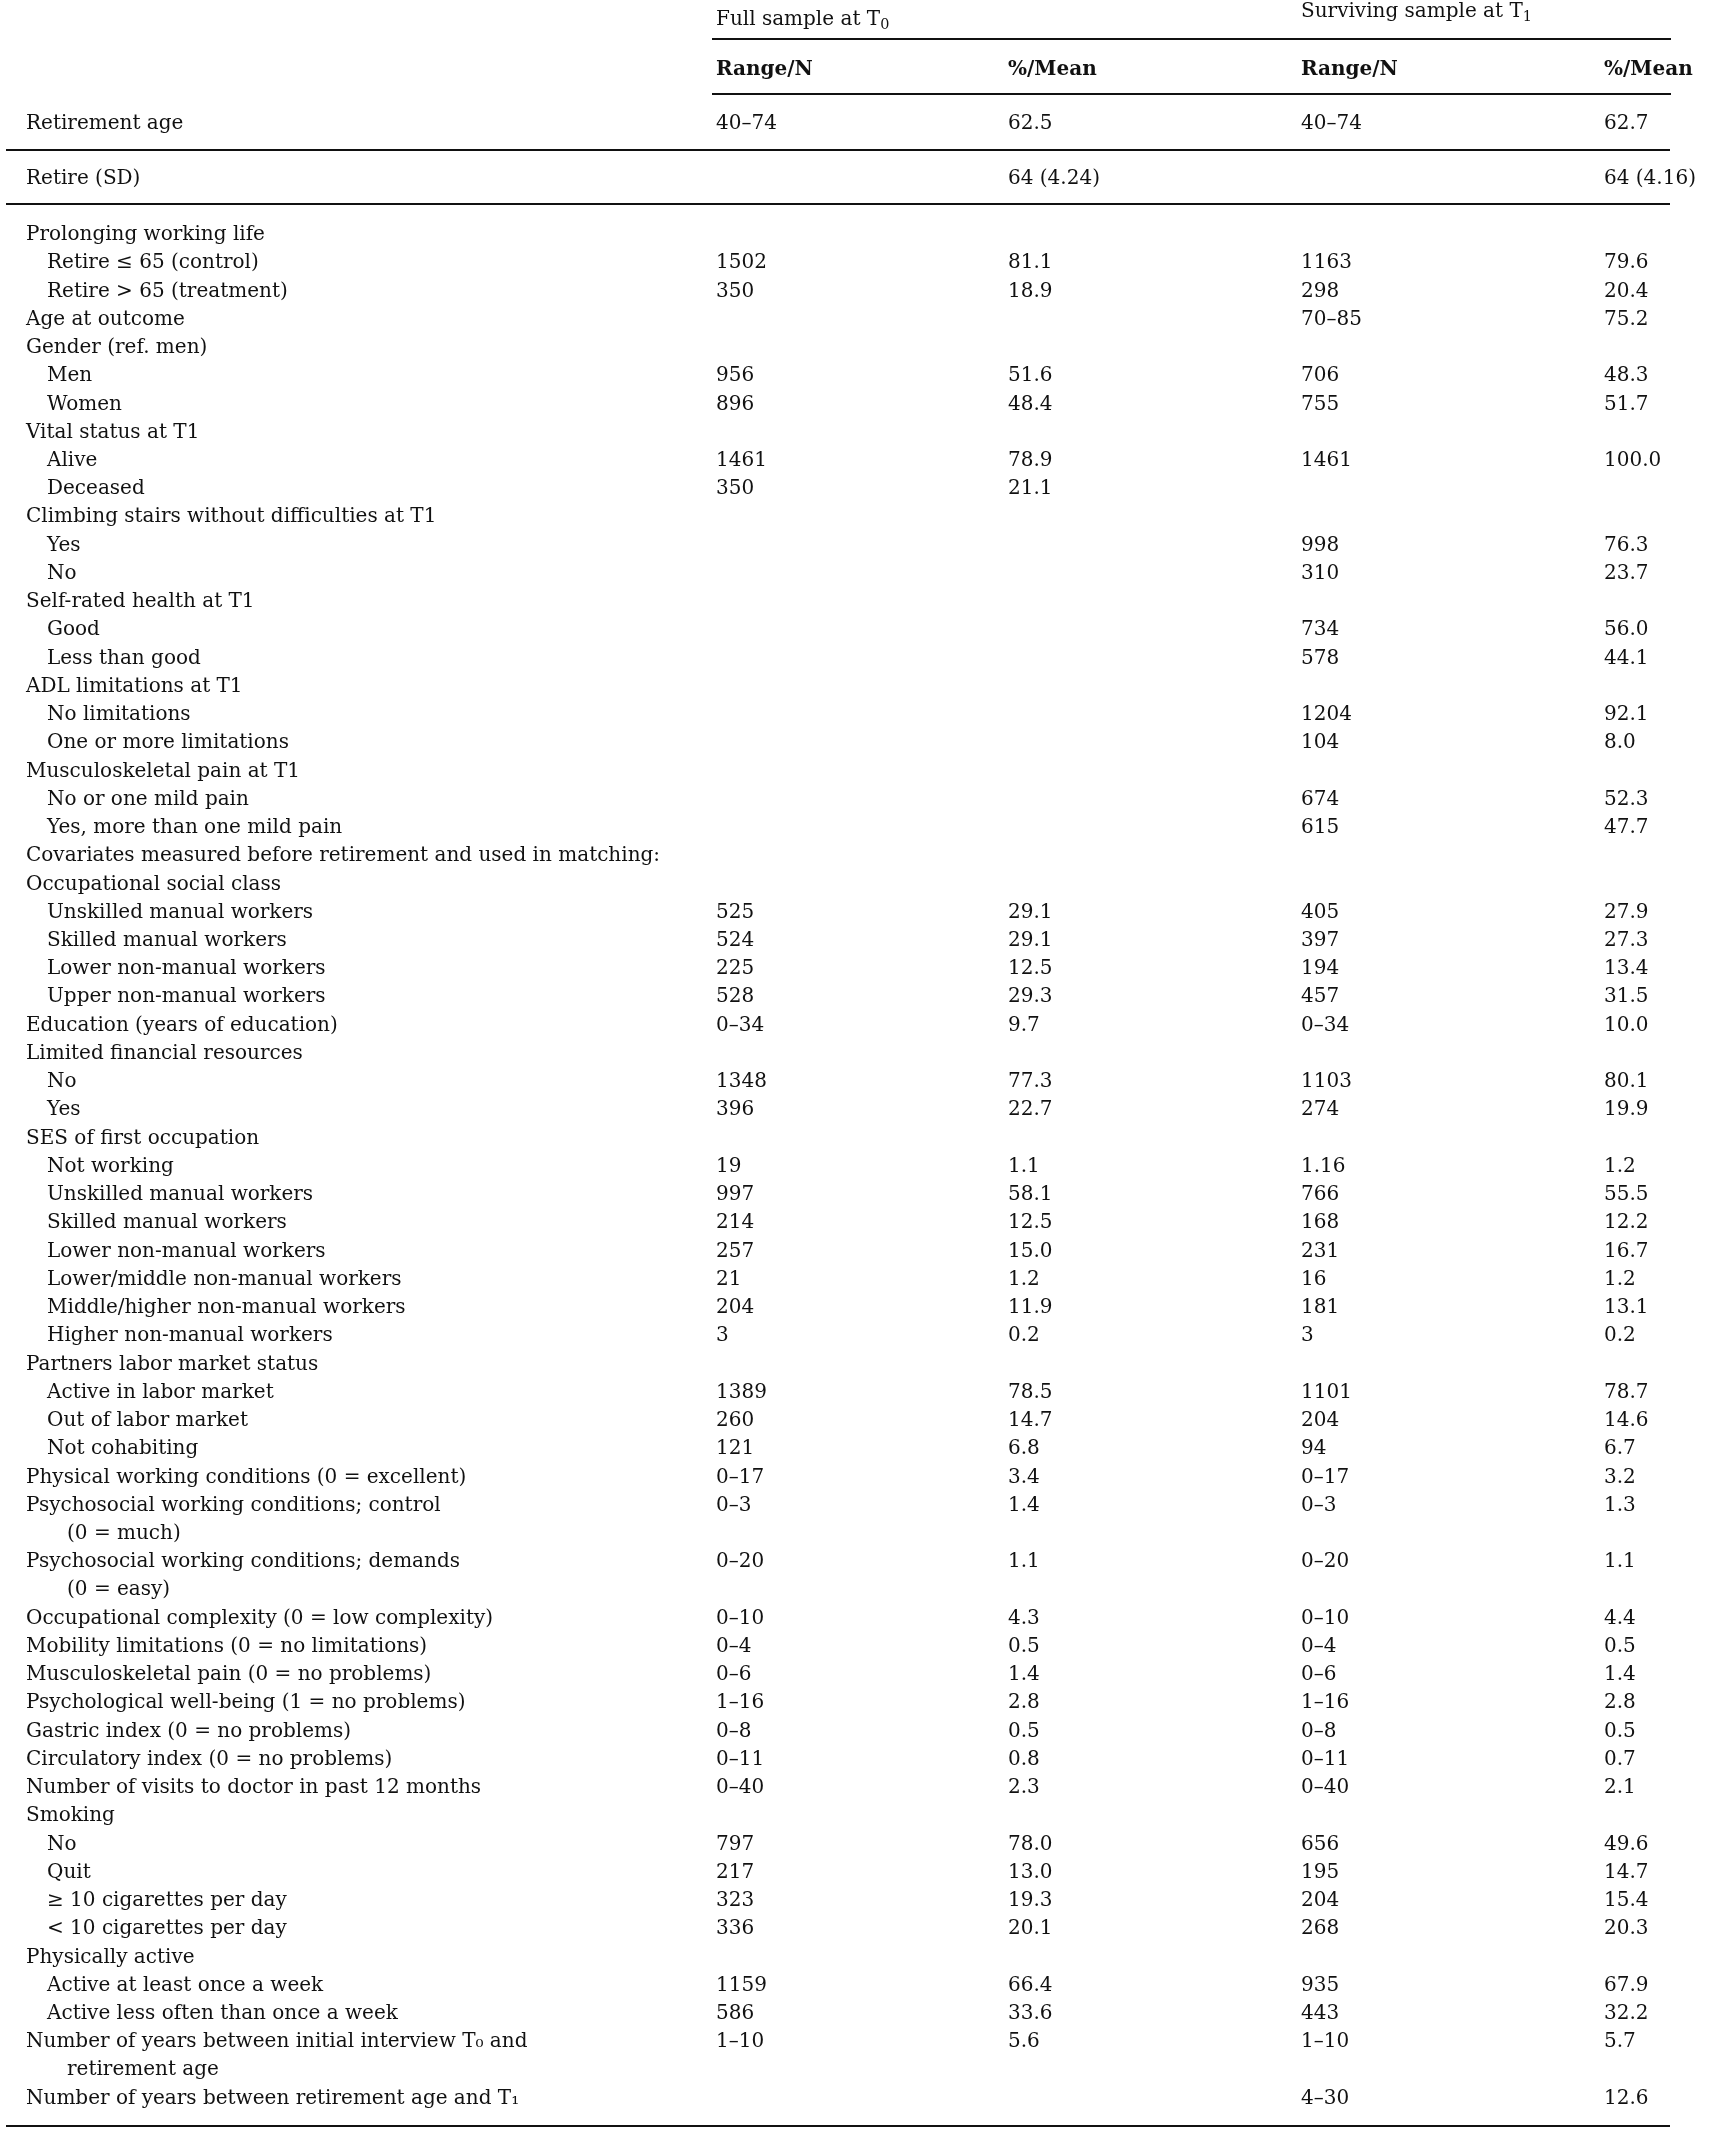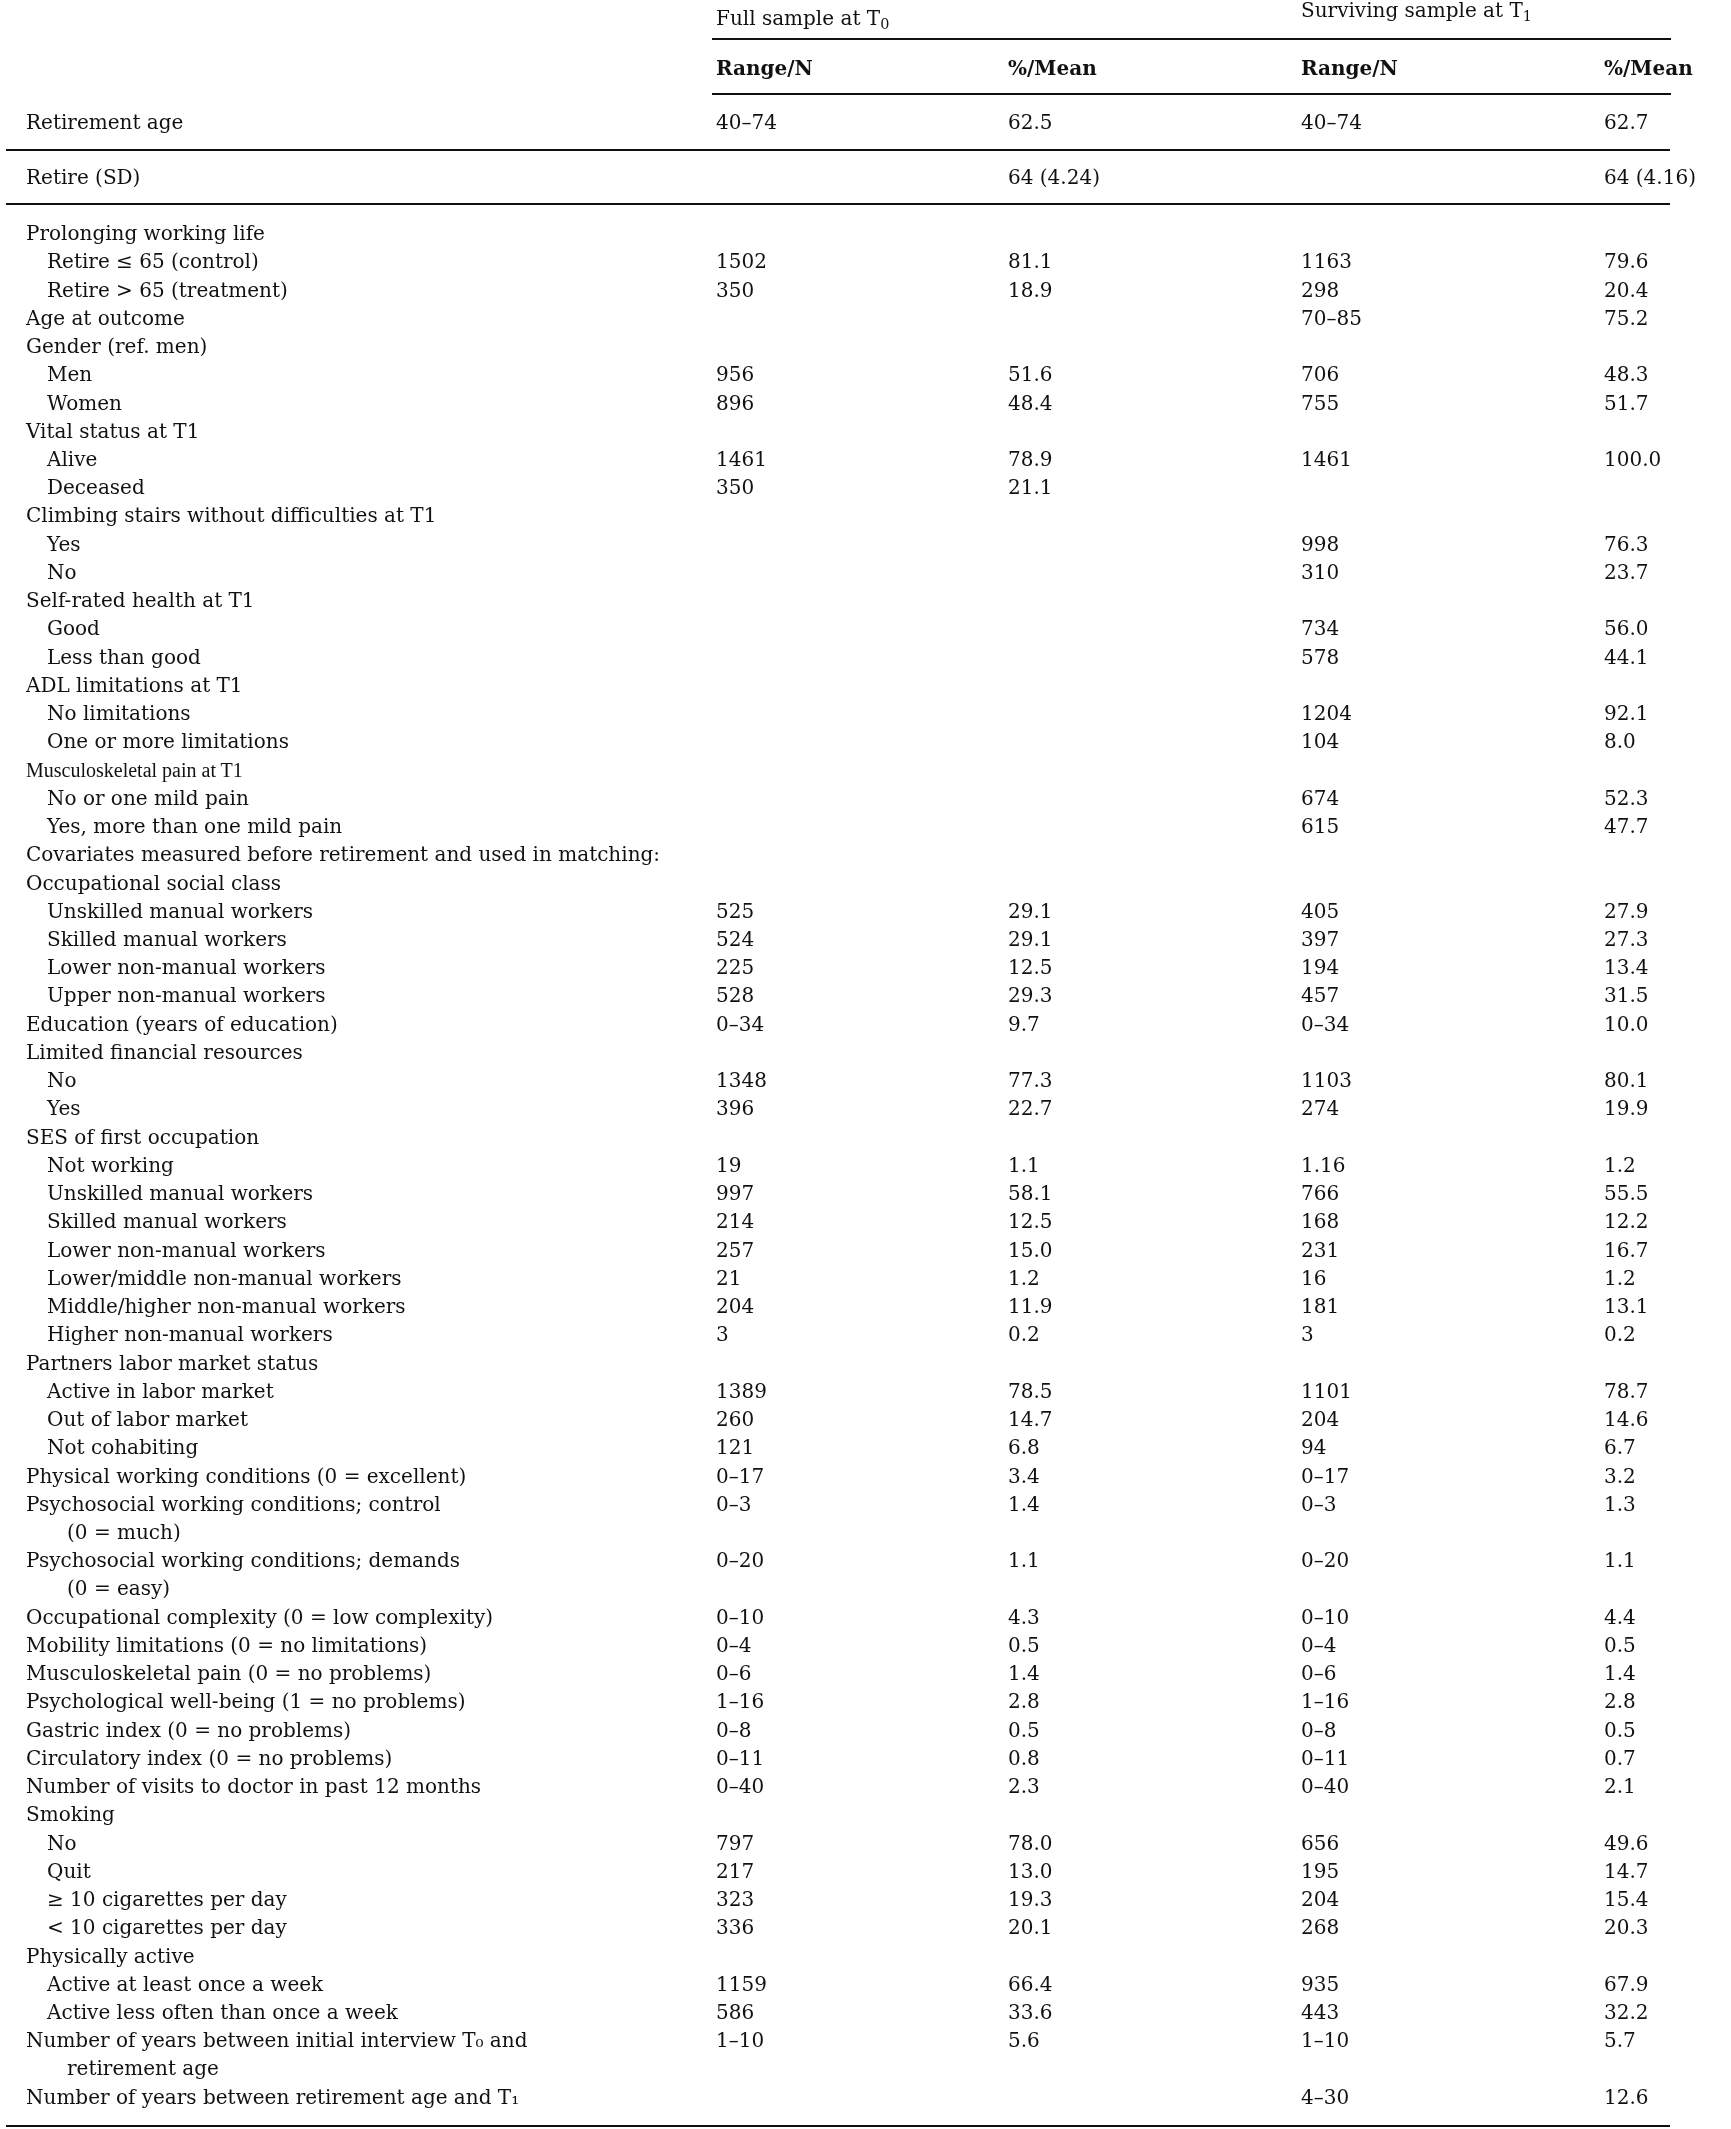--- a/index.html
+++ b/index.html
@@ -186,21 +186,21 @@
       <span class="cell c-c">1204</span>
       <span class="cell c-d">92.1</span>
     </div>
     <div class="row" style="top: 727px;">
       <span class="cell c-label ind1">One or more limitations</span>
       <span class="cell c-a"></span>
       <span class="cell c-b"></span>
       <span class="cell c-c">104</span>
       <span class="cell c-d">8.0</span>
     </div>
-    <div class="row" style="top: 756px; font-family: Liberation Serif, serif;">
+    <div class="row" style="top: 756px;">
       <span class="cell c-label">Musculoskeletal pain at T1</span>
       <span class="cell c-a"></span>
       <span class="cell c-b"></span>
       <span class="cell c-c"></span>
       <span class="cell c-d"></span>
     </div>
     <div class="row" style="top: 784px;">
       <span class="cell c-label ind1">No or one mild pain</span>
       <span class="cell c-a"></span>
       <span class="cell c-b"></span>

